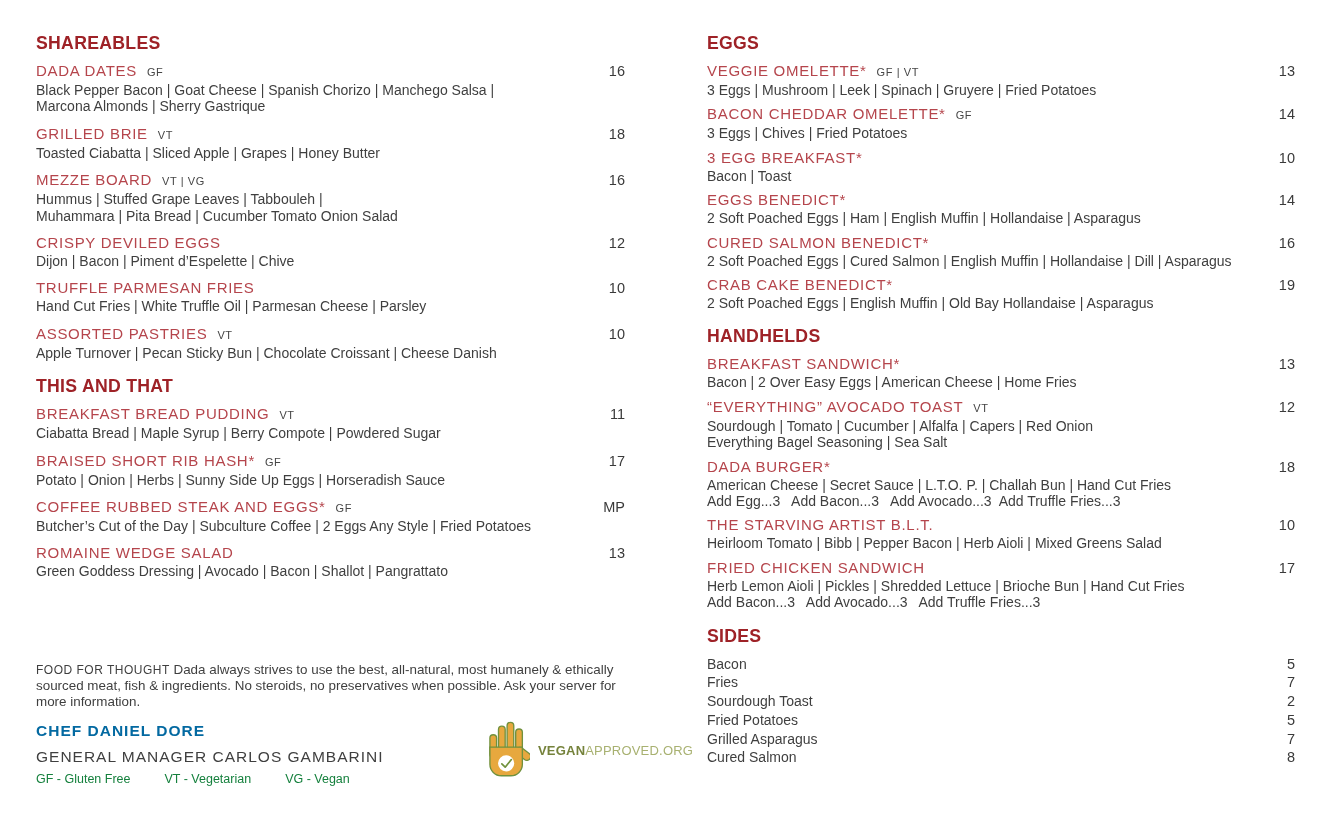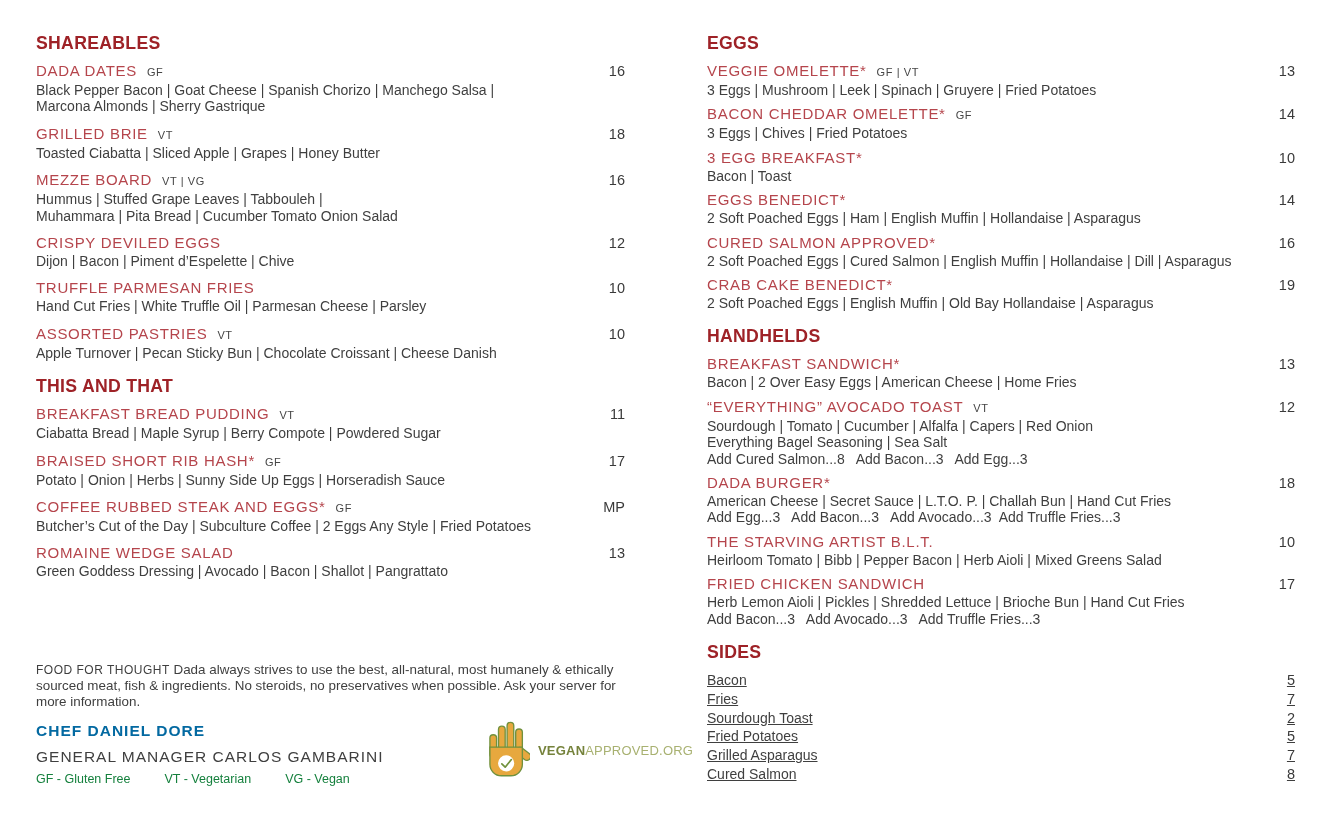--- a/index.html
+++ b/index.html
@@ -17,21 +17,21 @@
 
   .item{margin-bottom:10px;}
   #col-right .item{margin-bottom:7px;}
   .item-head{display:flex;align-items:baseline;line-height:17px;}
   .item-name{font-size:15px;color:#b5454c;letter-spacing:.7px;}
   .item-tag{font-size:11px;color:#454545;letter-spacing:.6px;margin-left:10px;}
   .item-price{margin-left:auto;font-size:14.5px;color:#3a3a3a;padding-left:12px;white-space:nowrap;}
   .item-desc{margin-top:1px;}
   .desc-line{font-size:14px;line-height:16.4px;white-space:pre-wrap;}
 
-  .side-row{display:flex;align-items:center;line-height:18.7px;font-size:14px;text-decoration:underline;}
+  .side-row{display:flex;align-items:center;line-height:18.7px;font-size:14px;}
   .side-name{color:#3f3f3f;}
 
   .footer{position:absolute;left:36px;top:662px;width:600px;}
   .note{font-size:13.4px;line-height:16.2px;color:#3f3f3f;margin:0;}
   .note-title{font-size:12px;letter-spacing:.5px;}
   .chef-line{margin-top:11px;font-size:15.5px;letter-spacing:1px;color:#0369a1;line-height:17px;font-weight:bold;}
   .gm-line{font-size:15.5px;letter-spacing:1px;color:#3f3f3f;line-height:17.5px;margin-top:9px;}
   .legend{margin-top:7px;font-size:12.5px;color:#15803d;}
   .legend span{margin-right:34px;}
 
@@ -188,21 +188,21 @@
           <div class="item-head">
             <span class="item-name">EGGS BENEDICT*</span>
             <span class="item-price">14</span>
           </div>
           <div class="item-desc">
             <div class="desc-line">2 Soft Poached Eggs | Ham | English Muffin | Hollandaise | Asparagus</div>
           </div>
         </div>
         <div class="item">
           <div class="item-head">
-            <span class="item-name">CURED SALMON APPROVED*</span>
+            <span class="item-name">CURED SALMON BENEDICT*</span>
             <span class="item-price">16</span>
           </div>
           <div class="item-desc">
             <div class="desc-line">2 Soft Poached Eggs | Cured Salmon | English Muffin | Hollandaise | Dill | Asparagus</div>
           </div>
         </div>
         <div class="item">
           <div class="item-head">
             <span class="item-name">CRAB CAKE BENEDICT*</span>
             <span class="item-price">19</span>
@@ -225,21 +225,20 @@
         </div>
         <div class="item">
           <div class="item-head">
             <span class="item-name">“EVERYTHING” AVOCADO TOAST</span>
             <span class="item-tag">VT</span>
             <span class="item-price">12</span>
           </div>
           <div class="item-desc">
             <div class="desc-line">Sourdough | Tomato | Cucumber | Alfalfa | Capers | Red Onion</div>
             <div class="desc-line">Everything Bagel Seasoning | Sea Salt</div>
-            <div class="desc-line">Add Cured Salmon...8   Add Bacon...3   Add Egg...3</div>
           </div>
         </div>
         <div class="item">
           <div class="item-head">
             <span class="item-name">DADA BURGER*</span>
             <span class="item-price">18</span>
           </div>
           <div class="item-desc">
             <div class="desc-line">American Cheese | Secret Sauce | L.T.O. P. | Challah Bun | Hand Cut Fries</div>
             <div class="desc-line">Add Egg...3   Add Bacon...3   Add Avocado...3  Add Truffle Fries...3</div>

